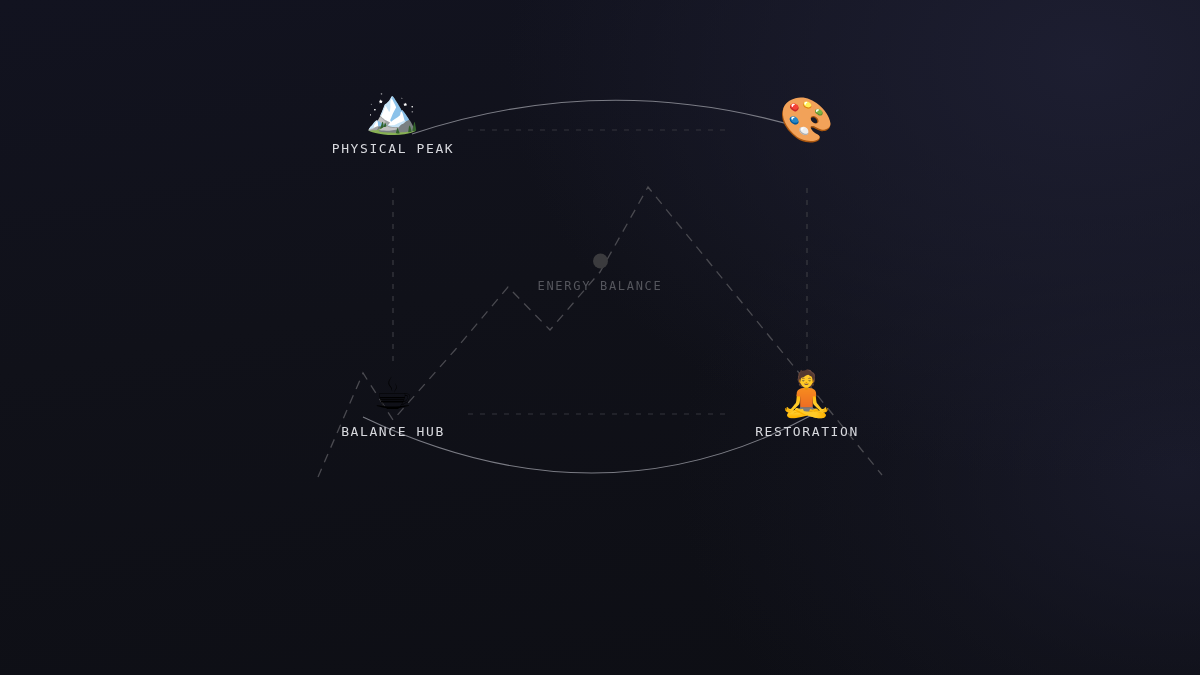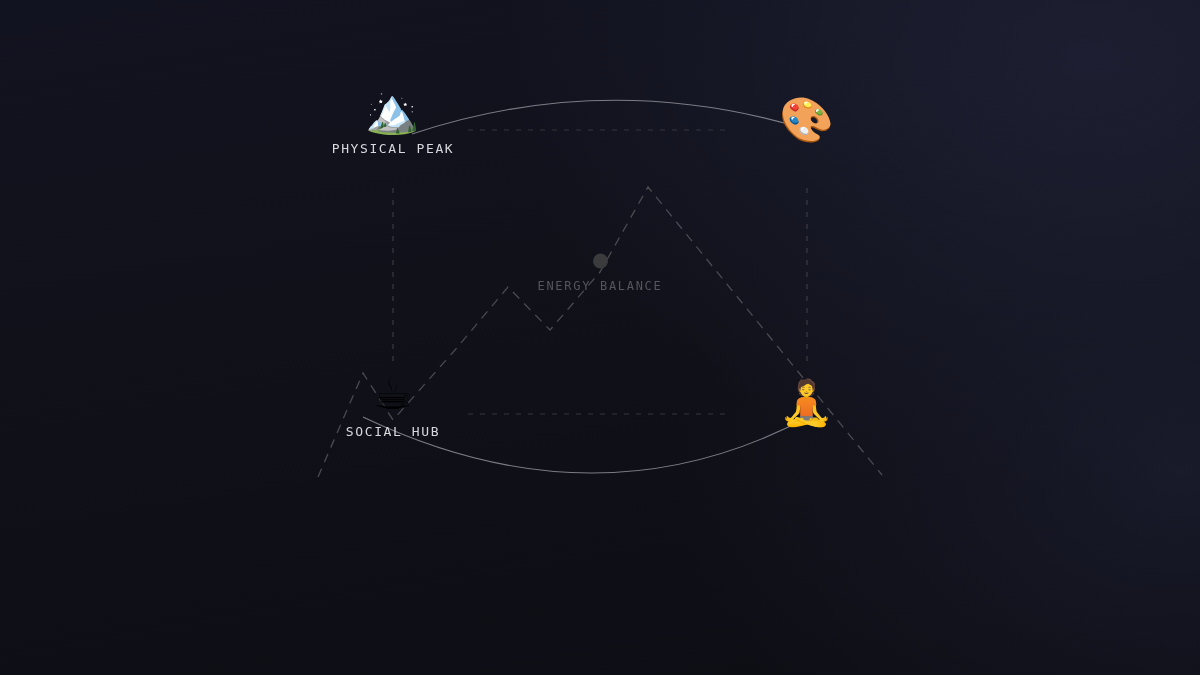--- a/index.html
+++ b/index.html
@@ -63,25 +63,26 @@
     <span class="emoji">🏔️</span>
     <span class="label">PHYSICAL PEAK</span>
   </div>
 
   <div class="node" style="left:807px; top:120px;">
     <span class="emoji">🎨</span>
   </div>
 
   <div class="node" style="left:393px; top:403px;">
     <span class="emoji">☕</span>
-    <span class="label">SOCIAL HUB</span>
+    <span class="label">BALANCE HUB</span>
   </div>
 
   <div class="node" style="left:807px; top:403px;">
     <span class="emoji">🧘</span>
+    <span class="label">RESTORATION</span>
   </div>
 
   <div id="footer">
     
     
     
   </div>
 
 </div>
 

